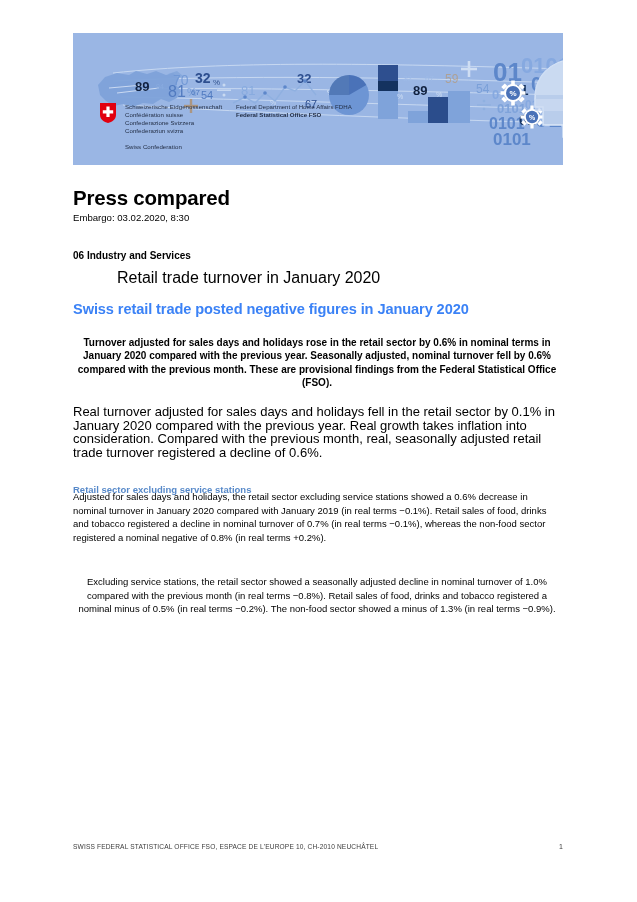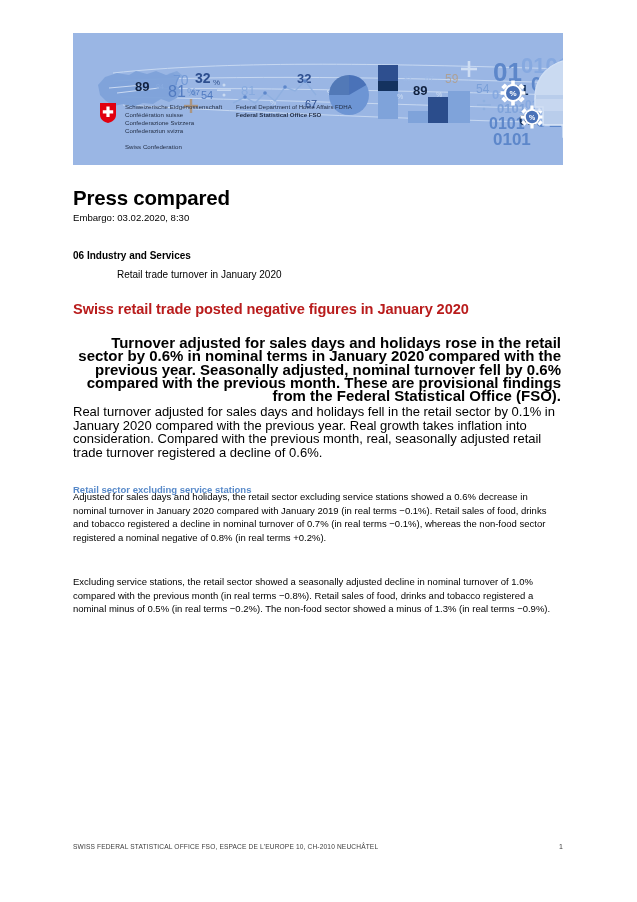--- a/index.html
+++ b/index.html
@@ -105,44 +105,44 @@
     left: 0;
     top: 250px;
     font-size: 10px;
     font-weight: bold;
     color: #000;
   }
   .subject {
     position: absolute;
     left: 0;
     top: 269px;
-    font-size: 10px;
+    font-size: 16px;
     color: #000;
     padding-left: 44px;
   }
   .headline {
     position: absolute;
     left: 0;
     top: 301px;
     width: 480px;
     font-size: 14.6px;
     font-weight: bold;
     letter-spacing: -0.1px;
-    color: #b91c1c;
+    color: #3b82f6;
   }
   .lead {
     position: absolute;
     left: 0;
     top: 336px;
     width: 488px;
-    font-size: 15px;
+    font-size: 10px;
     line-height: 13.3px;
     font-weight: bold;
     color: #000;
-    text-align: right;
+    text-align: center;
   }
   .para1 {
     position: absolute;
     left: 0;
     top: 405px;
     width: 488px;
     font-size: 13px;
     line-height: 13.5px;
     color: #000;
   }
@@ -165,20 +165,21 @@
     color: #000;
   }
   .para3 {
     position: absolute;
     left: 0;
     top: 575px;
     width: 488px;
     font-size: 9.5px;
     line-height: 13.5px;
     color: #000;
+    text-align: center;
   }
 
   
   .footer {
     position: absolute;
     left: 73px;
     top: 843px;
     width: 490px;
     display: flex;
     justify-content: space-between;

